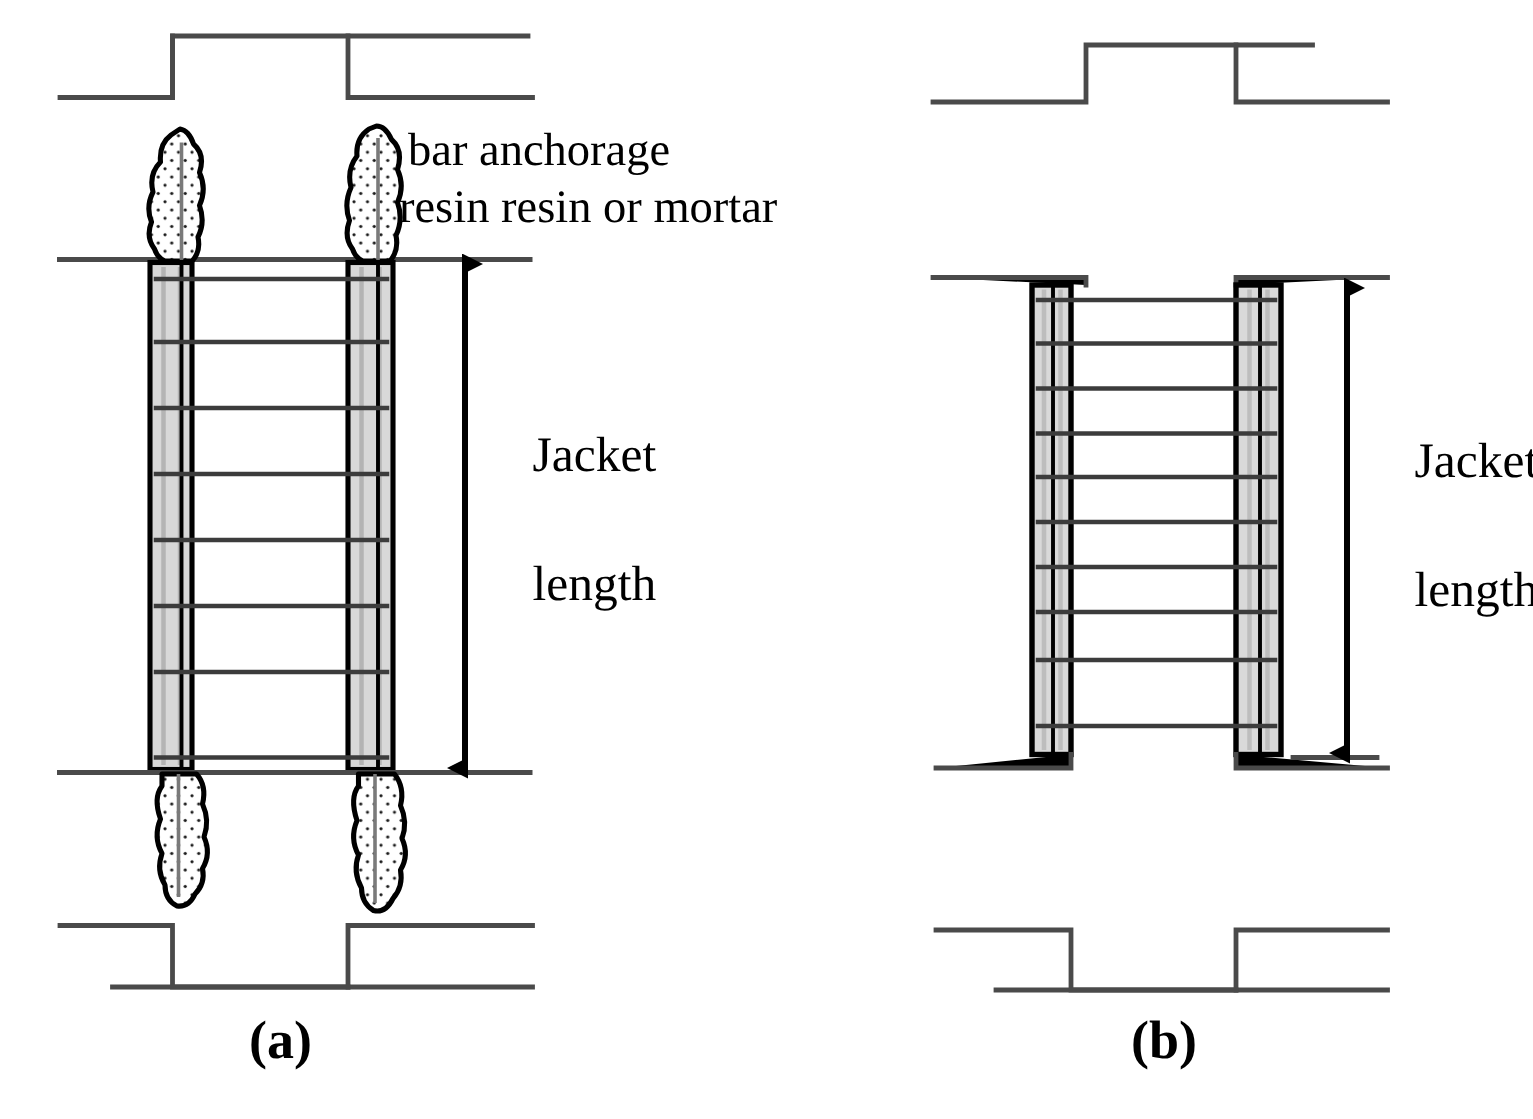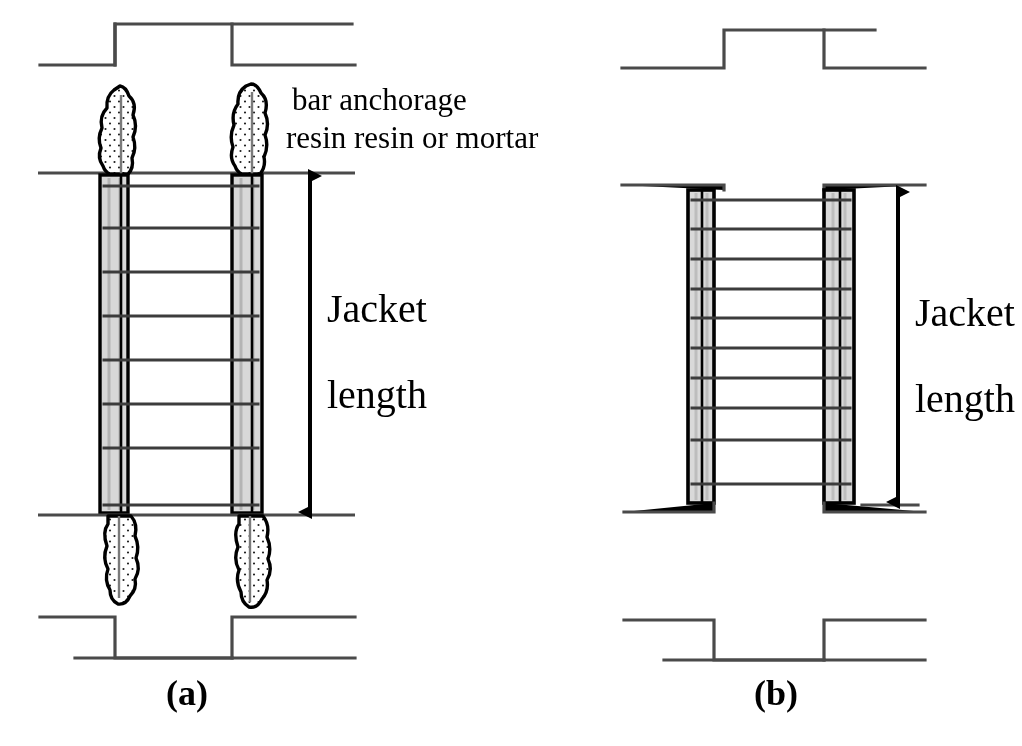--- a/index.html
+++ b/index.html
@@ -1,22 +1,22 @@
 <!DOCTYPE html>
 <html><head>
 <meta charset="utf-8">
 <style>
   html,body{margin:0;padding:0;background:#ffffff;}
   body{width:1022px;height:746px;overflow:hidden;
        font-family:"Liberation Serif","DejaVu Serif",serif;}
   #stage{position:relative;width:1022px;height:746px;background:#fff;}
   svg.fig{position:absolute;left:0;top:0;width:1022px;height:746px;}
   .lbl{position:absolute;color:#000;white-space:pre;line-height:1.15;}
-  .note{font-size:31px;margin-left:20px;}
-  .dim{font-size:40px;}
+  .note{font-size:31px;}
+  .dim{font-size:33px;margin-left:28px;}
   .cap{font-size:36px;font-weight:bold;}
 </style>
 </head>
 <body>
 
 <div id="stage">
 
   <svg class="fig" viewBox="0 0 1022 746">
     <defs>
 

